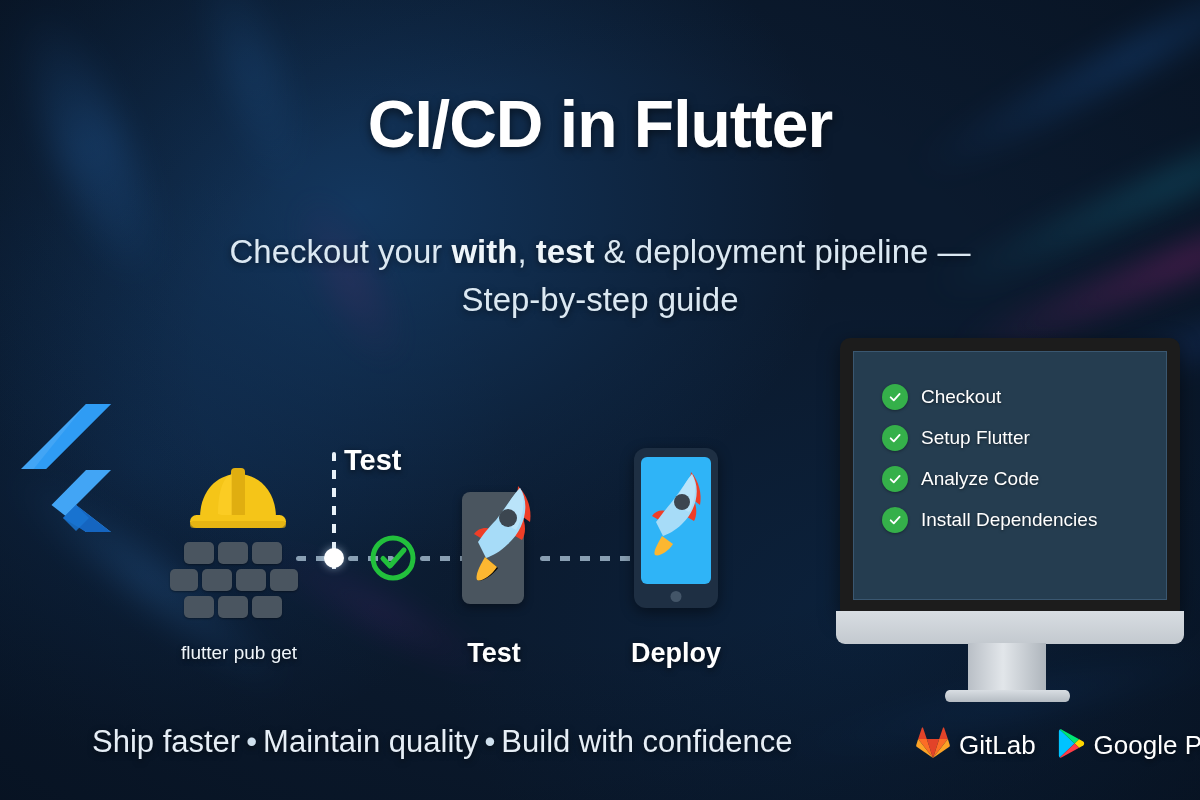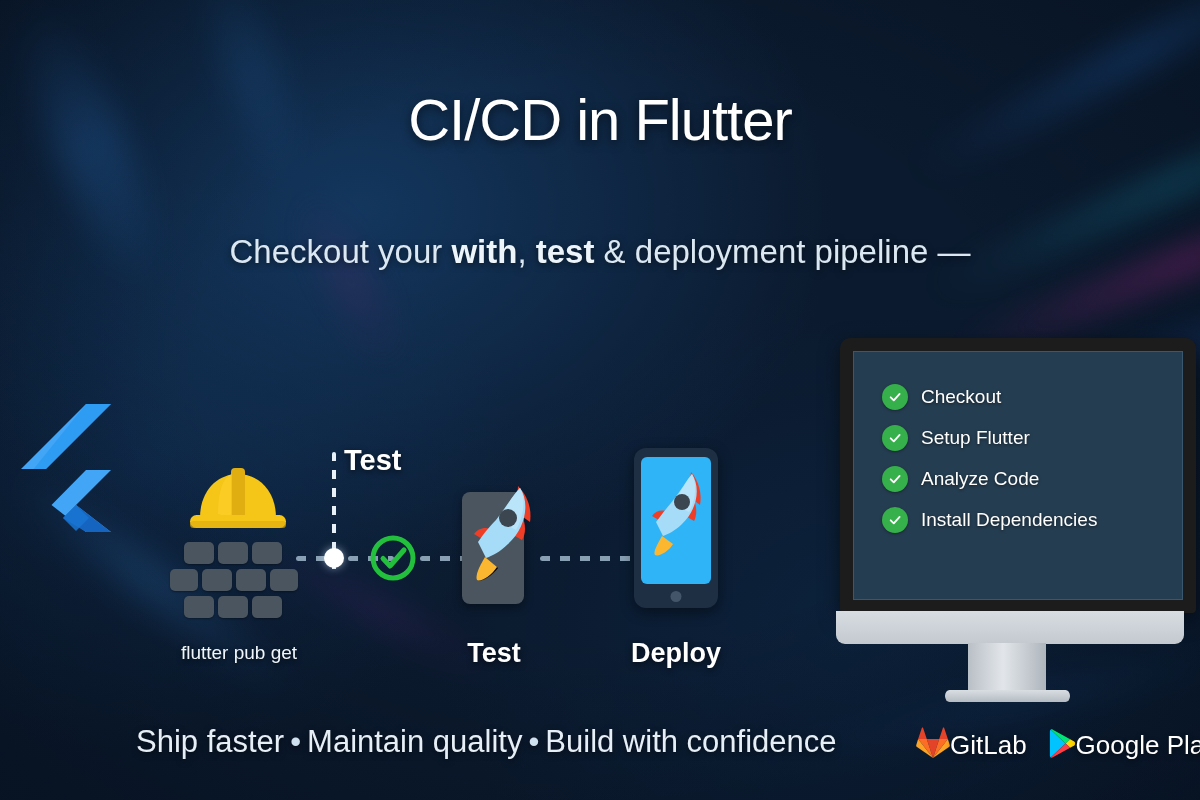--- a/index.html
+++ b/index.html
@@ -48,22 +48,22 @@
   .vignette {
     position: absolute; inset: 0;
     background: radial-gradient(ellipse 1000px 700px at 50% 45%, rgba(0,0,0,0) 40%, rgba(3,10,20,0.55) 100%);
   }
 
   
   .headline {
     position: absolute;
     left: 0; right: 0; top: 86px;
     text-align: center;
-    font-size: 58px;
-    font-weight: normal;
+    font-size: 66px;
+    font-weight: bold;
     color: #ffffff;
     letter-spacing: -1px;
     text-shadow: 0 3px 10px rgba(0,0,0,0.55);
   }
   .subtitle {
     position: absolute;
     left: 0; right: 0; top: 228px;
     text-align: center;
     font-size: 33px;
     color: #dbe8f2;
@@ -191,21 +191,20 @@
   }
 
   
   .monitor { position: absolute; left: 840px; top: 338px; width: 400px; height: 360px; }
   .monitor-bezel {
     position: absolute;
     left: 0; top: 0; width: 340px; height: 275px;
     background: #1c1c1c;
     border-radius: 10px 10px 4px 4px;
     box-shadow: 0 6px 20px rgba(0,0,0,0.5);
-    padding-left: 16px;
   }
   .monitor-screen {
     position: absolute;
     left: 13px; top: 13px; right: 13px; bottom: 13px;
     background: #253d50;
     border: 1px solid #3a5770;
   }
   .monitor-chin {
     position: absolute;
     left: -4px; top: 273px;
@@ -250,33 +249,32 @@
   }
 
   
   .tagline {
     position: absolute;
     left: 92px; top: 724px;
     font-size: 31px;
     color: #e6eef6;
     text-shadow: 0 2px 6px rgba(0,0,0,0.55);
     white-space: nowrap;
-    margin-left: 44px;
   }
   .tagline .dot { color: #cfe0ee; padding: 0 6px; }
 
   .brands {
     position: absolute;
     left: 916px; top: 727px;
     display: flex;
     align-items: center;
     gap: 22px;
     white-space: nowrap;
   }
-  .brand { display: flex; align-items: center; gap: 0; }
+  .brand { display: flex; align-items: center; gap: 9px; }
   .brand-name {
     color: #ffffff;
     font-size: 26px;
     text-shadow: 0 2px 5px rgba(0,0,0,0.5);
   }
 </style>
 </head>
 <body>
 
 <div class="canvas">
@@ -291,20 +289,21 @@
   <div class="streak s6"></div>
   <div class="streak s7"></div>
   <div class="streak s8"></div>
   <div class="streak s9"></div>
   <div class="streak s10"></div>
   <div class="vignette"></div>
 
   <div class="headline">CI/CD in Flutter</div>
   <div class="subtitle">
     <span>Checkout your </span><b>with</b><span>, </span><b>test</b><span> &amp; deployment pipeline — </span><br>
+    <span>Step-by-step guide</span>
   </div>
 
   <div class="flutter-logo">
     <svg viewBox="0 0 110 140" width="110" height="140">
       <polygon points="78,6 103,6 38,71 13,71" fill="#42a5f5"></polygon>
       <polygon points="78,6 103,6 38,71 25.5,71" fill="#2196f3" opacity="0.55"></polygon>
       <polygon points="78,72 103,72 68,107 103,134 78,134 43.5,107" fill="#42a5f5"></polygon>
       <polygon points="78,134 103,134 68,107 55,120" fill="#1565c0"></polygon>
       <polygon points="55,120 68,107 81,120 68,133" fill="#1976d2" opacity="0.85"></polygon>
     </svg>

